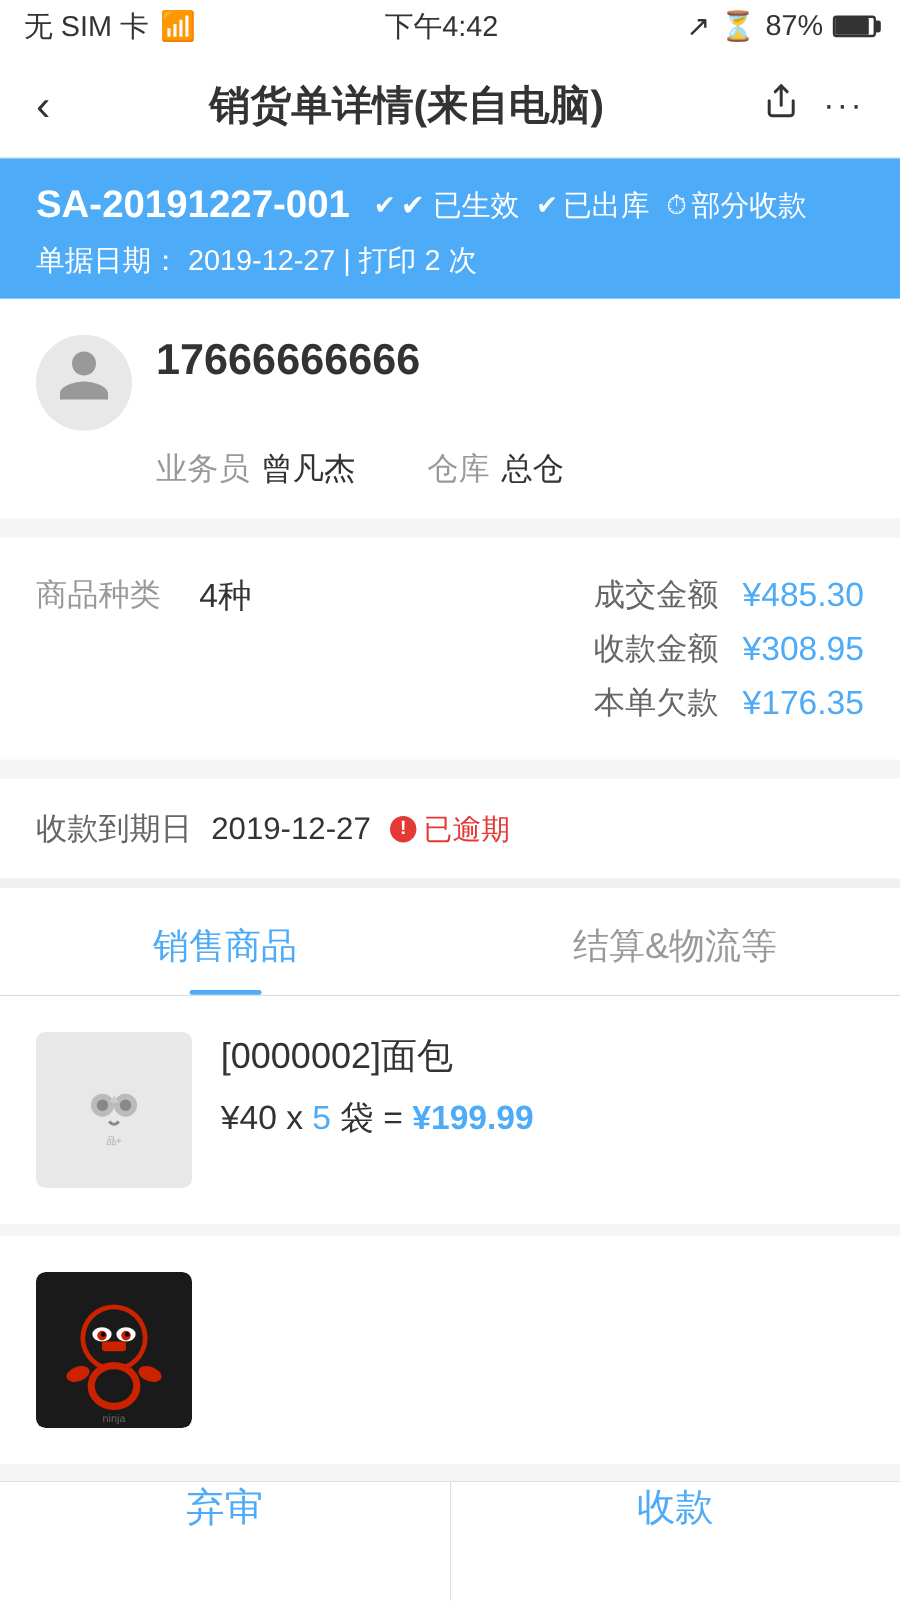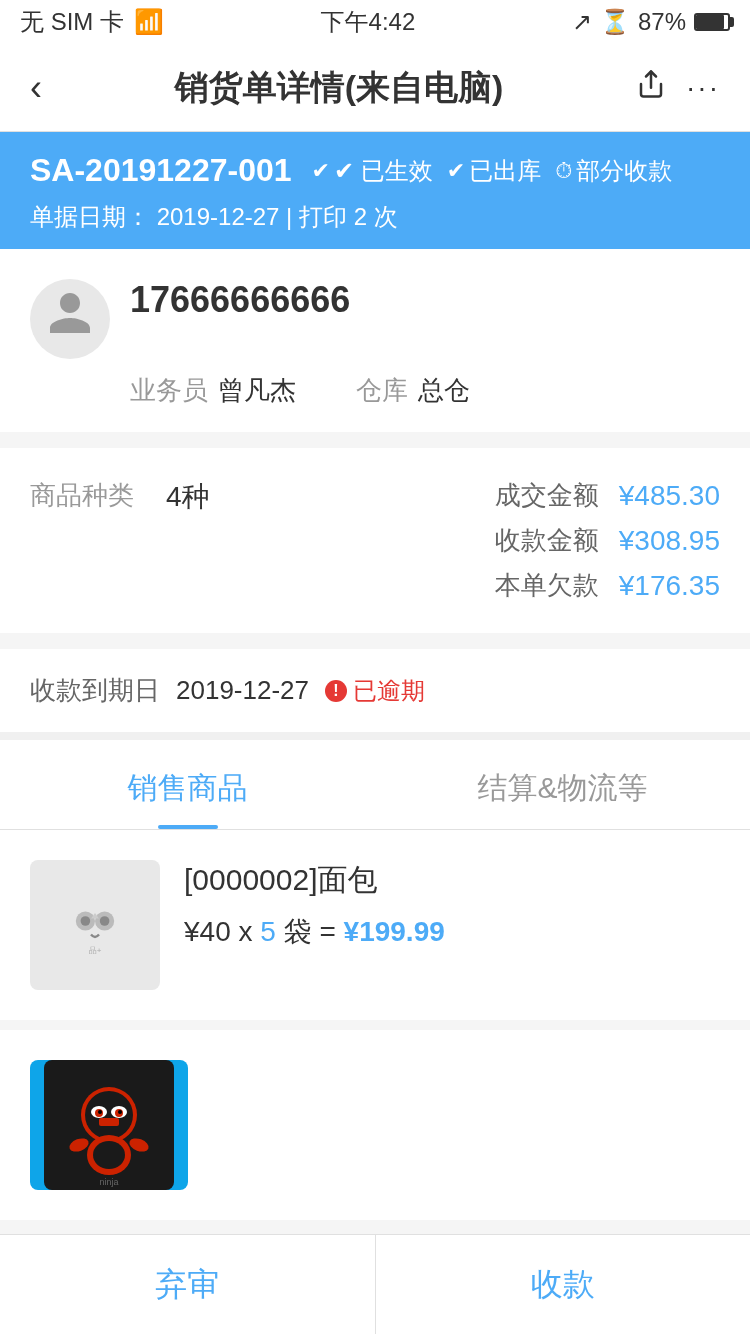--- a/index.html
+++ b/index.html
@@ -280,34 +280,33 @@
       height: 100px;
       background: #fff;
       border-top: 1px solid #e0e0e0;
       display: flex;
       align-items: center;
     }
     .bottom-btn {
       flex: 1;
       height: 100%;
       display: flex;
-      align-items: center;
       justify-content: center;
       font-size: 32px;
       cursor: pointer;
     }
     .bottom-btn-left { color: #4dabf7; border-right: 1px solid #e0e0e0; }
     .bottom-btn-right { color: #4dabf7; }
 
     
     .owl-img {
-      width: 158px;
+      width: 130px;
       height: 130px;
       border-radius: 8px;
-      background: #0ea5e9;
+      background: #c4b5fd;
       display: flex;
       align-items: center;
       justify-content: center;
       overflow: hidden;
     }
 
     .pb-100 { padding-bottom: 100px; }
   </style>
 </head>
 <body>

